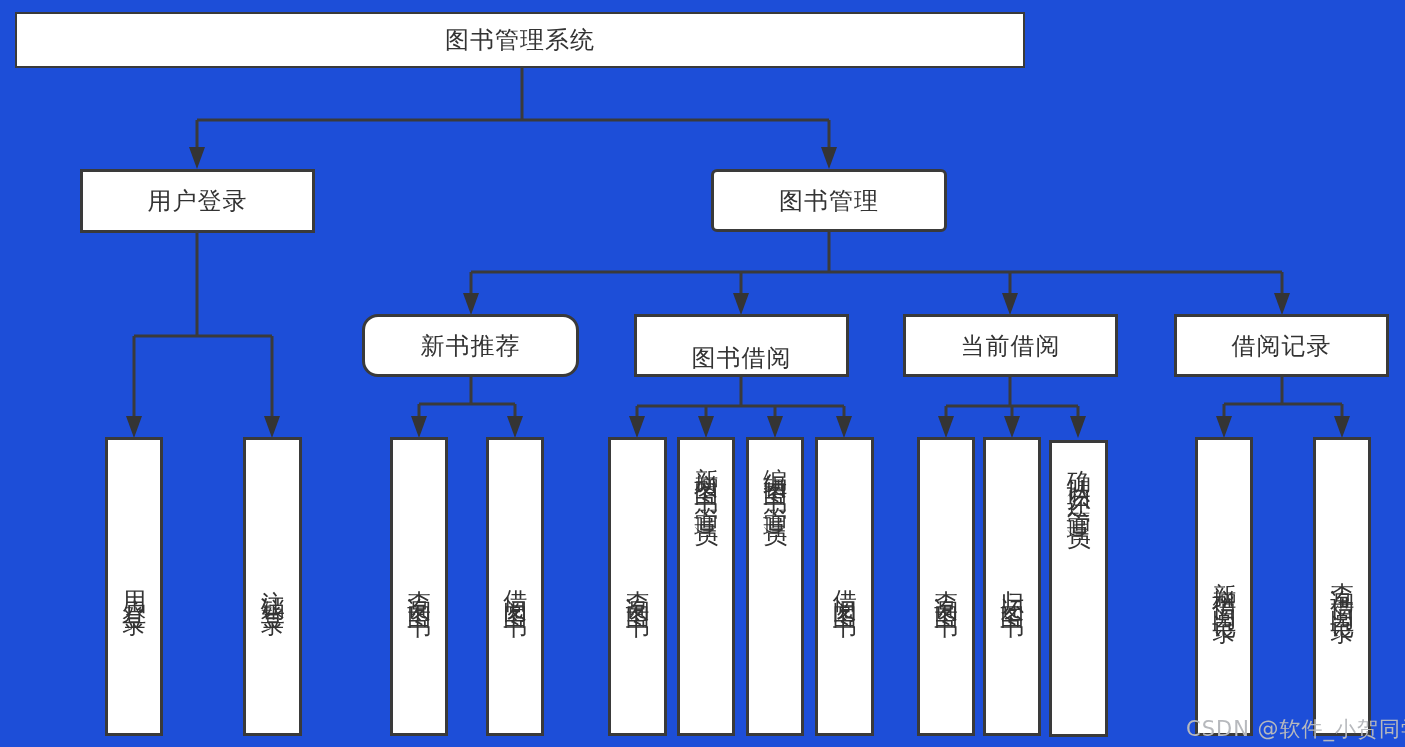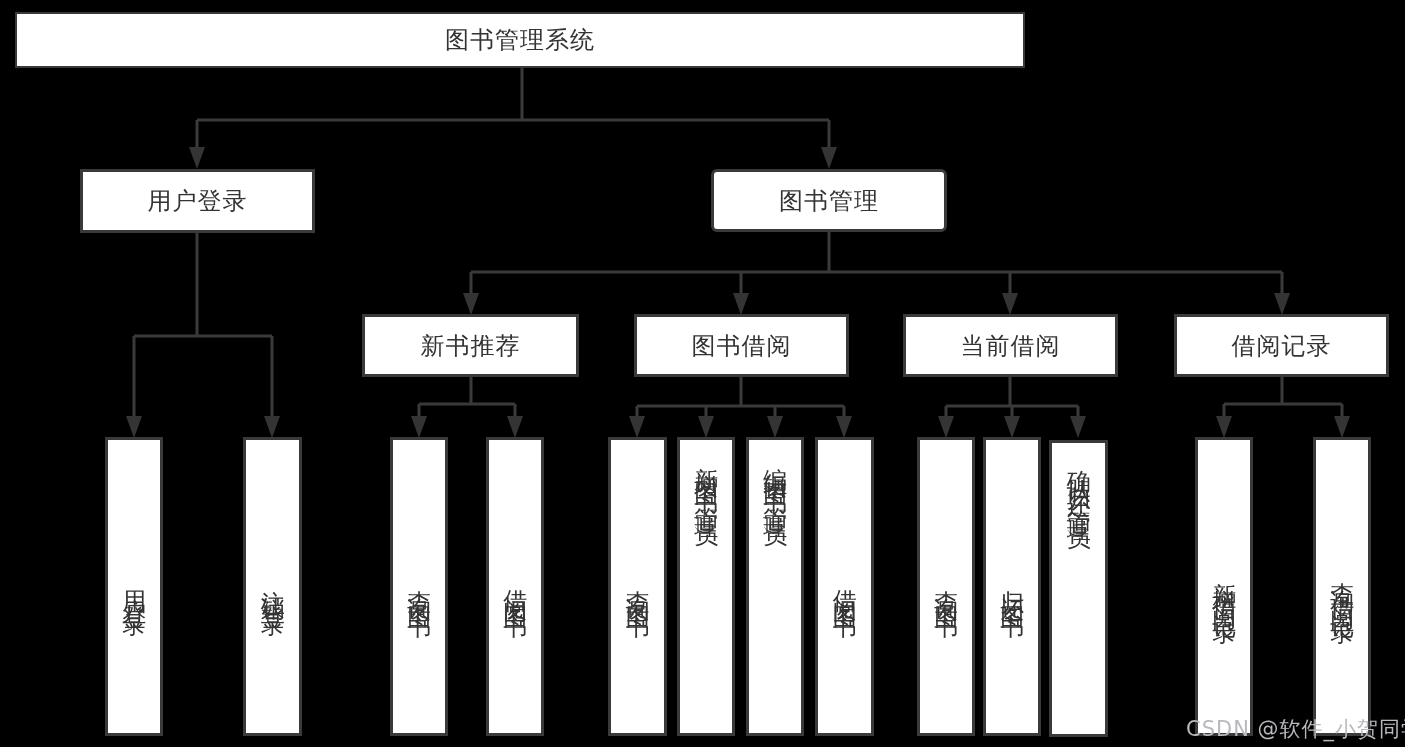--- a/index.html
+++ b/index.html
@@ -1,20 +1,20 @@
 <!DOCTYPE html>
 <html><head>
 <meta charset="utf-8">
 <style>
   html, body { margin: 0; padding: 0; background: #ffffff; }
   .stage {
     position: relative;
     width: 1405px;
     height: 747px;
-    background: #000000;
+    background: #1d4ed8;
     font-family: "DejaVu Sans", "Liberation Sans", sans-serif;
     color: #333333;
     overflow: hidden;
   }
   svg.connectors {
     position: absolute;
     left: 0; top: 0;
     z-index: 1;
   }
   .box {
@@ -92,24 +92,24 @@
     <span>图书管理系统</span>
   </div>
 
   <div class="box" style="left:80px; top:169px; width:235px; height:64px;">
     <span>用户登录</span>
   </div>
   <div class="box" style="left:711px; top:169px; width:236px; height:63px;border-radius:6px;">
     <span>图书管理</span>
   </div>
 
-  <div class="box" style="left:362px; top:314px; width:217px; height:63px;">
+  <div class="box" style="left:362px; top:314px; width:217px; height:63px;border-radius:16px;">
     <span>新书推荐</span>
   </div>
-  <div class="box" style="left:634px; top:314px; width:215px; height:63px;">
+  <div class="box" style="left:634px; top:314px; width:215px; height:63px;align-items:flex-end;">
     <span>图书借阅</span>
   </div>
   <div class="box" style="left:903px; top:314px; width:215px; height:63px;">
     <span>当前借阅</span>
   </div>
   <div class="box" style="left:1174px; top:314px; width:215px; height:63px;">
     <span>借阅记录</span>
   </div>
 
   <div class="box leaf" style="left:105px; top:437px; width:58px; height:299px;">

